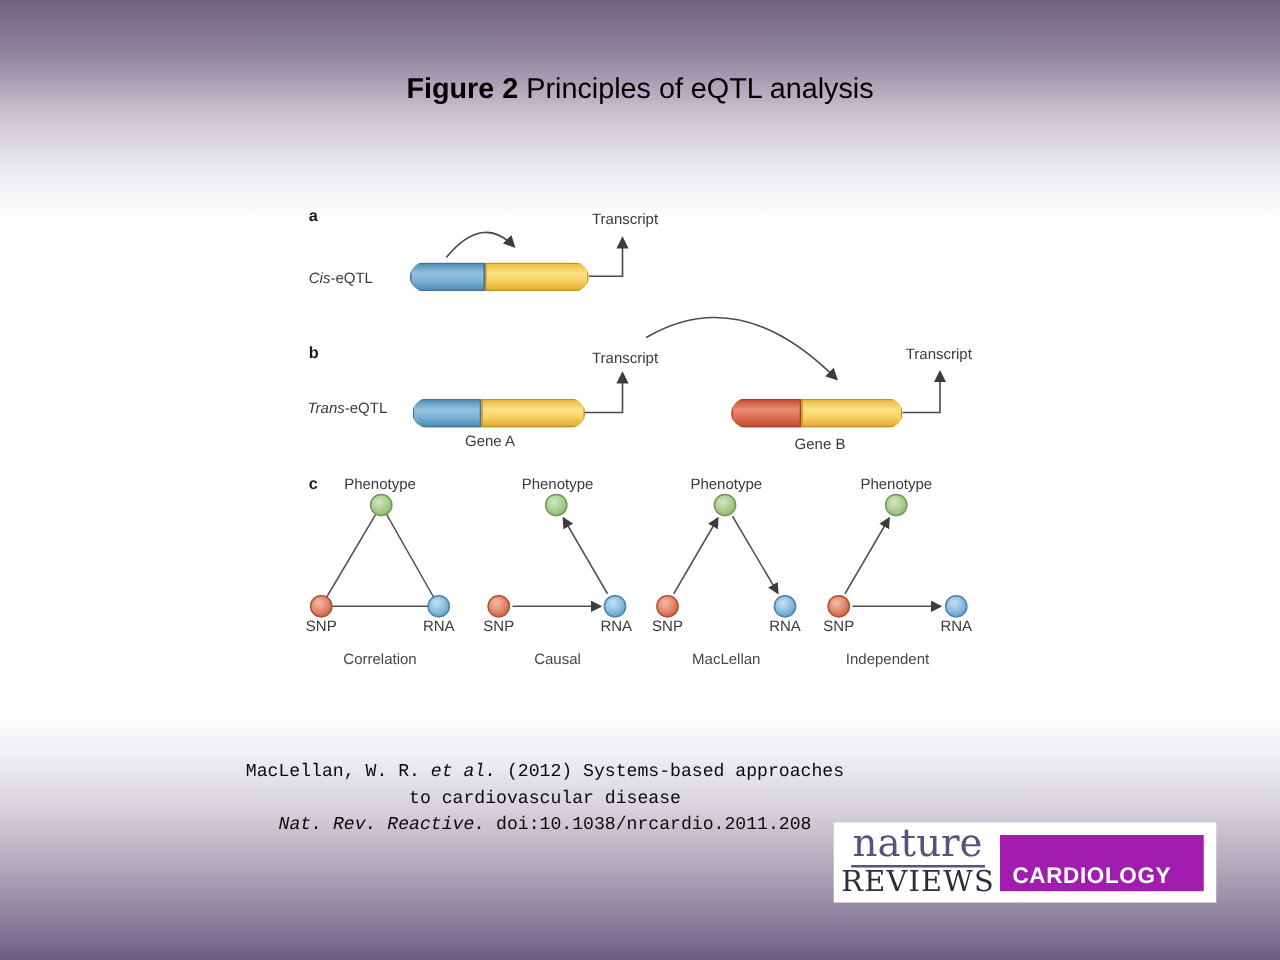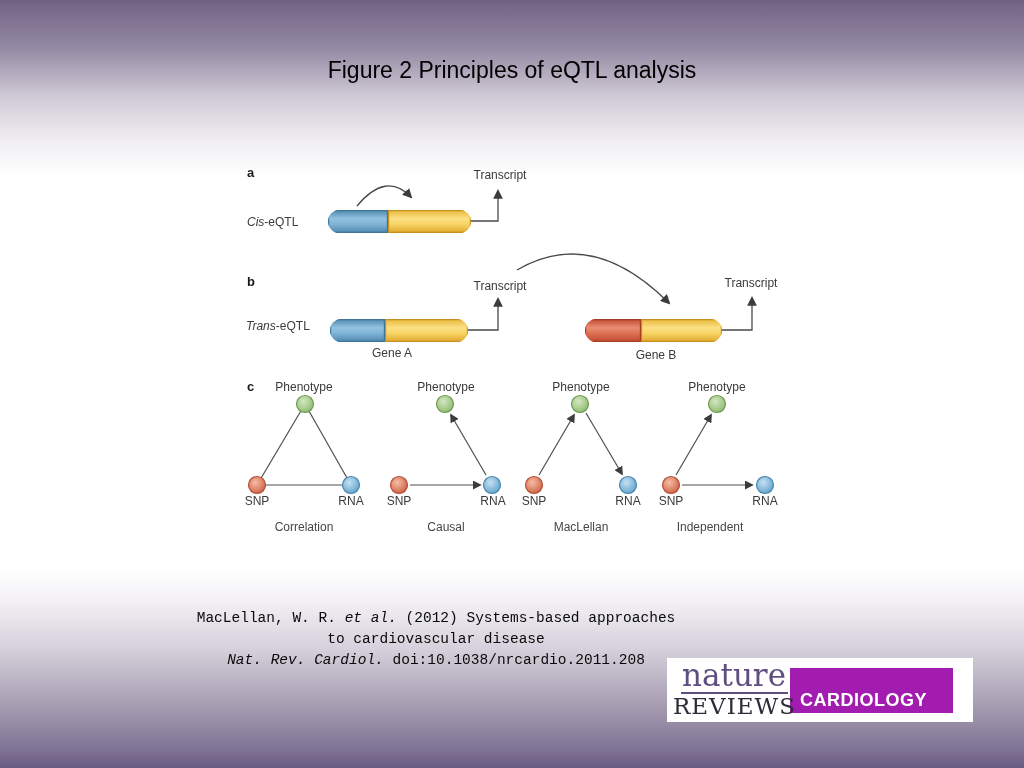--- a/index.html
+++ b/index.html
@@ -8,21 +8,21 @@
 
   
   .grad-top{position:absolute;left:0;top:0;width:1024px;height:175px;
     background:linear-gradient(to bottom,#6e6080 0px,#786b8b 10px,#9489a3 48px,#cfc9d5 96px,#efedf1 140px,#ffffff 175px);}
   .grad-bottom{position:absolute;left:0;bottom:0;width:1024px;height:198px;
     background:linear-gradient(to bottom,#ffffff 0%,#f3f1f5 15%,#d5d0db 40%,#a49aaf 70%,#7d7092 92%,#685b80 100%);}
 
   
   .title{position:absolute;left:0;top:57px;width:1024px;text-align:center;
     font-size:23px;color:#000;letter-spacing:0px;}
-  .title .b{font-weight:normal;}
+  .title .b{font-weight:bold;}
 
   
   .figure{position:absolute;left:240px;top:160px;width:560px;height:392px;}
   .figure svg{position:absolute;left:0;top:0;}
 
   .flabel{position:absolute;font-size:12px;color:#3a3a3a;white-space:nowrap;line-height:12px;}
   .flabel.center{transform:translateX(-50%);}
   .panel-letter{position:absolute;font-size:13px;font-weight:bold;color:#1a1a1a;line-height:13px;}
   .caption{color:#474747;}
 
@@ -38,21 +38,21 @@
 
   
   .cdiag{position:absolute;top:215px;width:130px;height:165px;text-decoration:underline;}
 
   
   .citation{position:absolute;left:196px;top:608px;width:480px;text-align:center;
     font-size:14.5px;line-height:21px;color:#0a0a0a;font-family:Liberation Mono, monospace;}
 
   
   .logo{position:absolute;left:667px;top:658px;width:306px;height:64px;background:#ffffff;display:flex;}
-  .logo-left{position:relative;width:123px;height:64px;}
+  .logo-left{position:relative;width:133px;height:64px;}
   .nature-word{position:absolute;left:14px;top:1px;font-family:"DejaVu Serif",serif;font-size:31px;
     line-height:33px;color:#5e4f80;border-bottom:2px solid #5e4f80;padding:0 2px 0 1px;}
   .reviews-word{position:absolute;left:6px;top:37px;font-family:"DejaVu Serif",serif;font-size:23px;
     line-height:23px;letter-spacing:1px;color:#2e2c38;}
   .logo-right{margin-top:10px;width:163px;height:45px;background:#a21caf;
     display:flex;align-items:flex-end;padding:0 0 4px 10px;box-sizing:border-box;}
   .journal-word{color:#ffffff;font-weight:bold;font-size:18px;letter-spacing:0.5px;line-height:18px;}
 </style>
 </head>
 <body>
@@ -172,21 +172,21 @@
     <div class="cdiag" style="left:414px;">
       <div class="flabel center" style="left:63px;top:6px;">Phenotype</div>
       <div class="flabel center" style="left:17px;top:120px;">SNP</div>
       <div class="flabel center" style="left:111px;top:120px;">RNA</div>
       <div class="flabel center caption" style="left:56px;top:146px;">Independent</div>
     </div>
   </div>
 
   <div class="citation">
     <div><span>MacLellan, W. R. </span><i>et al.</i><span> (2012) Systems-based approaches to cardiovascular disease</span></div>
-    <div><i>Nat. Rev. Cardiol.</i><span> doi:10.1038/nrcardio.2011.208</span></div>
+    <div><i>Nat. Rev. Reactive.</i><span> doi:10.1038/nrcardio.2011.208</span></div>
   </div>
 
   <div class="logo">
     <div class="logo-left">
       <div class="nature-word">nature</div>
       <div class="reviews-word">REVIEWS</div>
     </div>
     <div class="logo-right">
       <div class="journal-word">CARDIOLOGY</div>
     </div>

